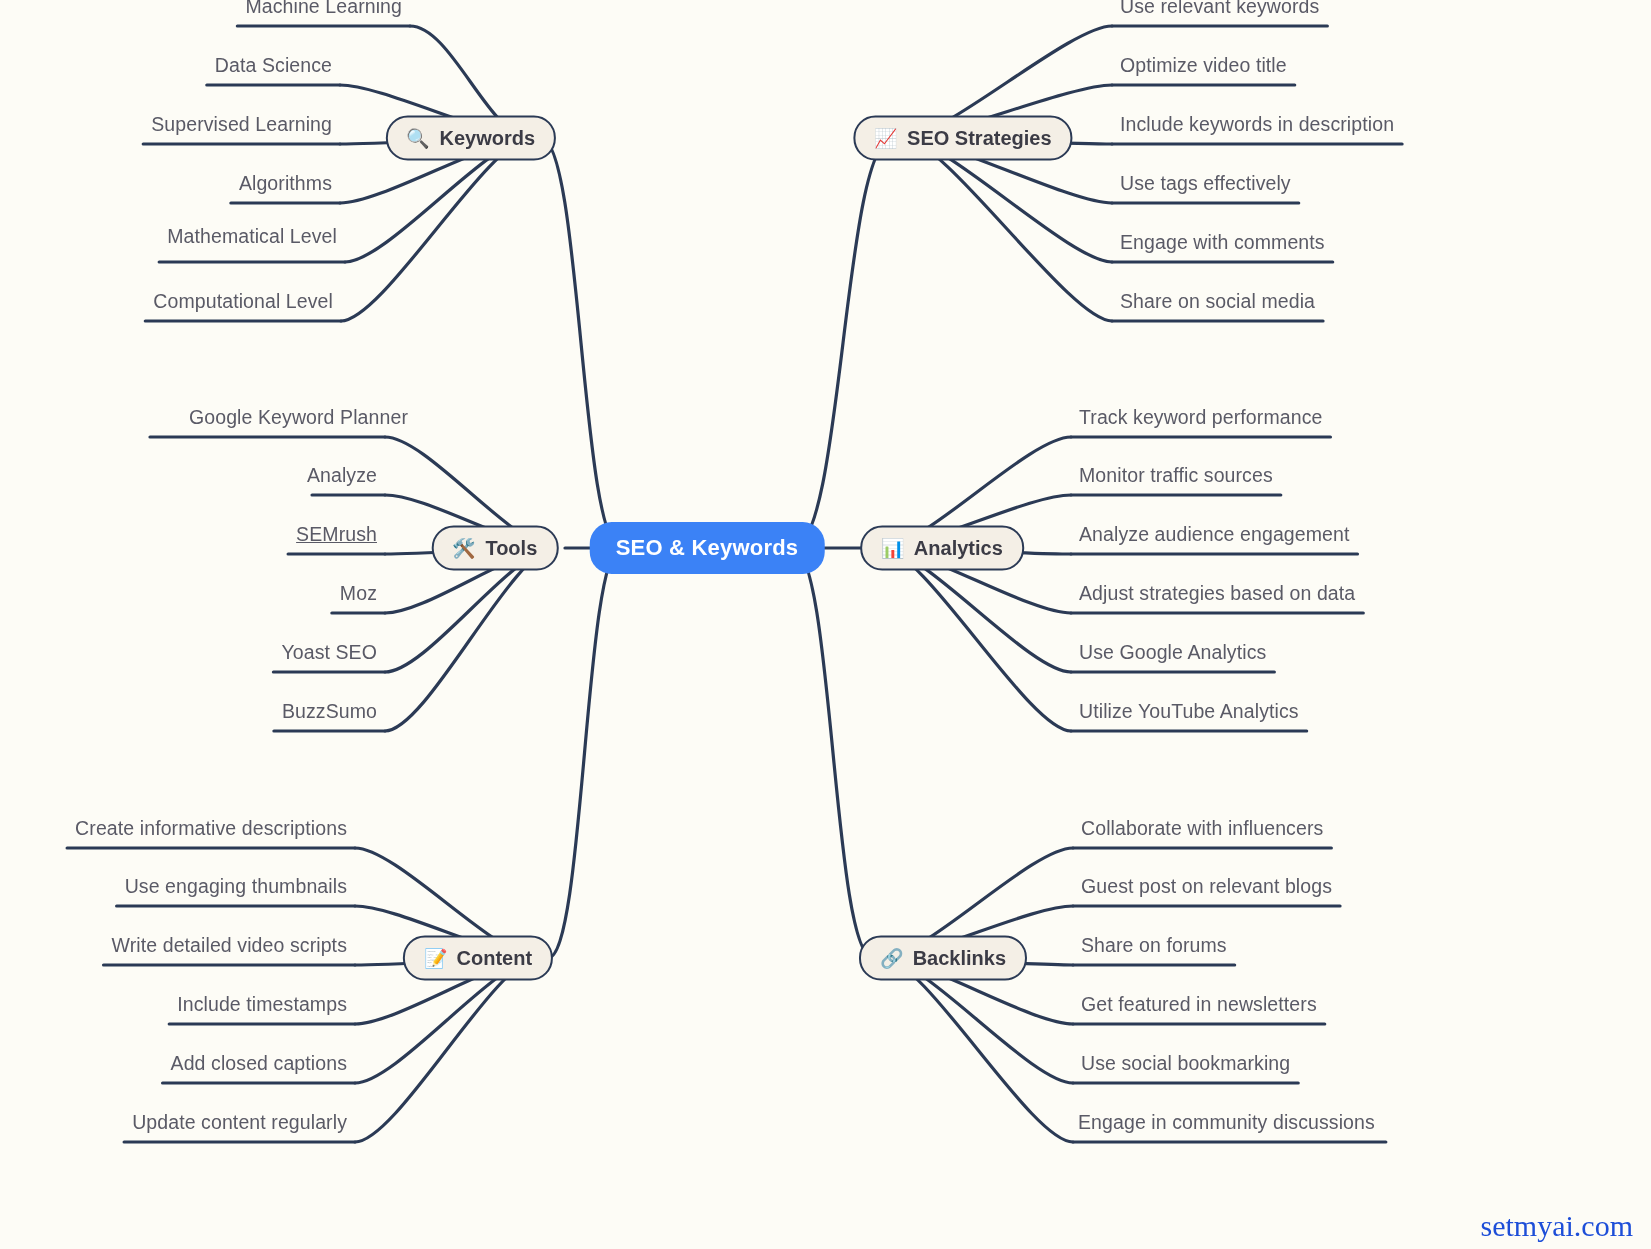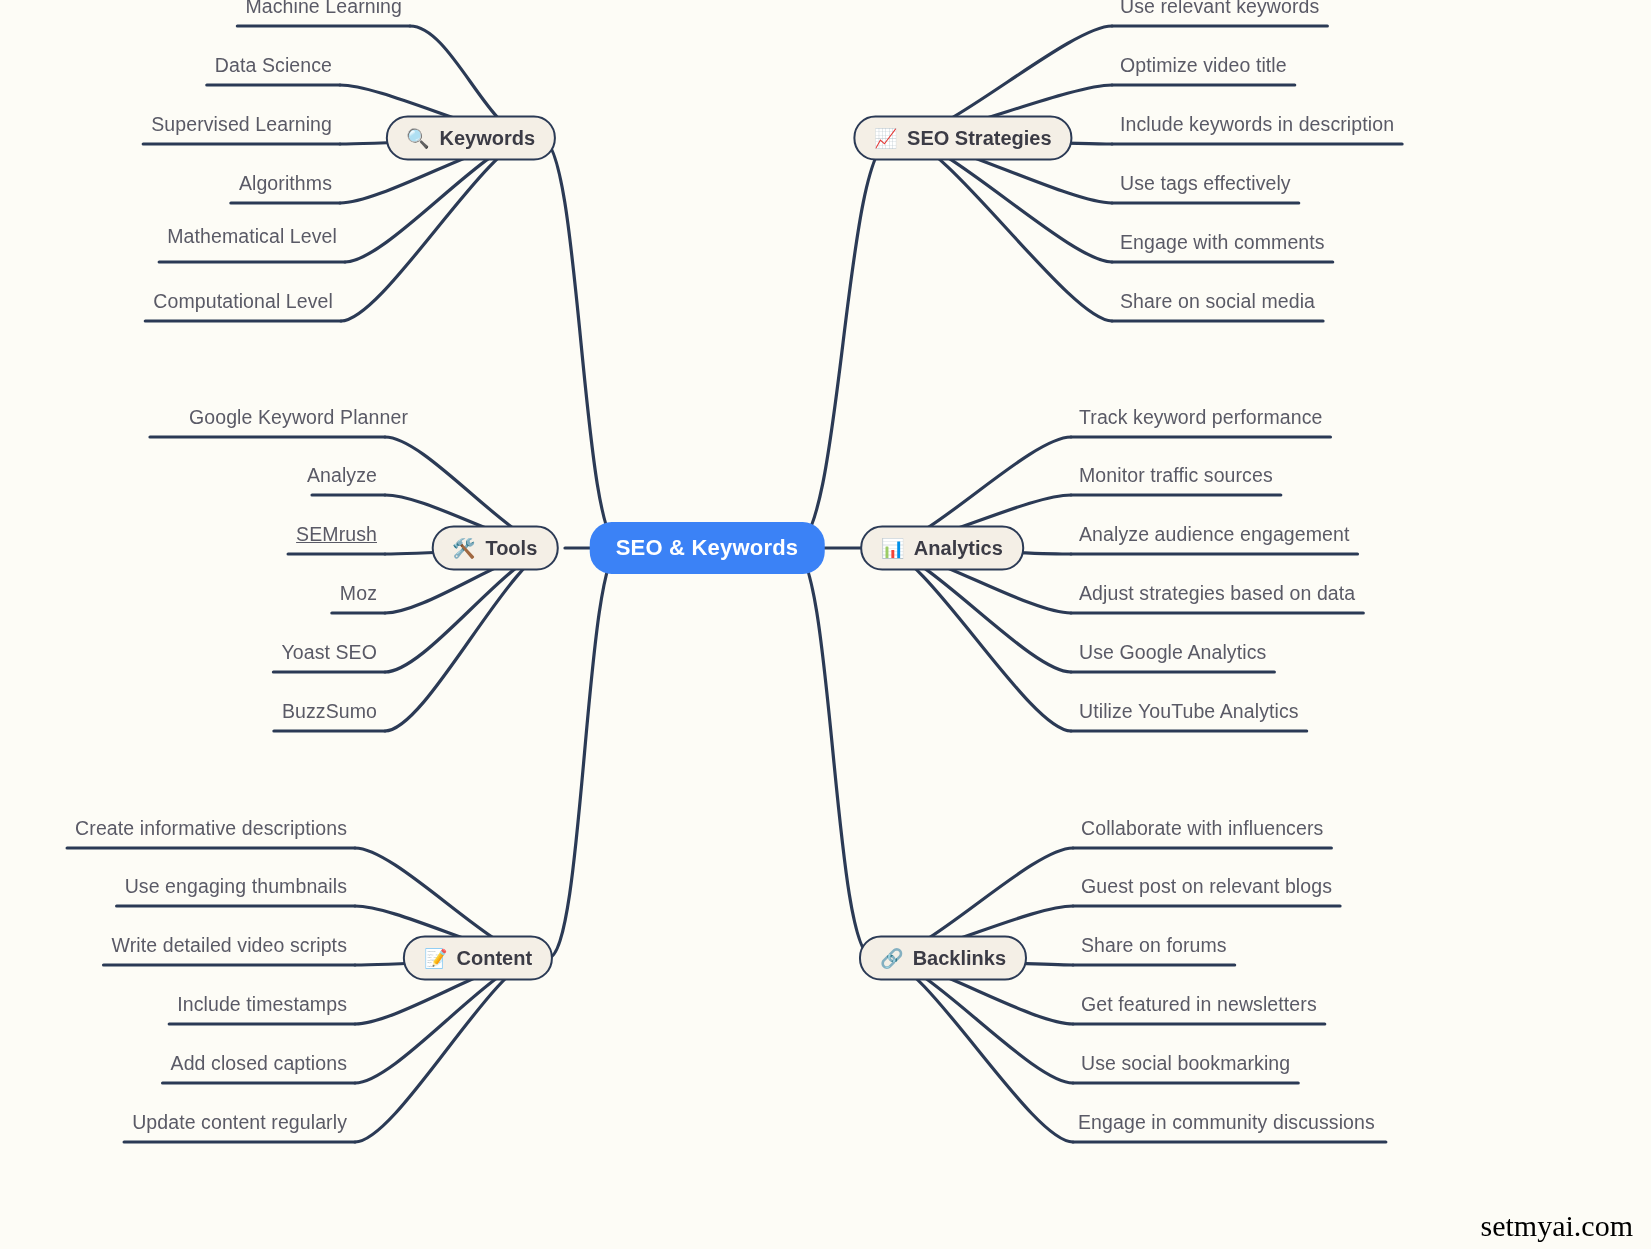--- a/index.html
+++ b/index.html
@@ -75,21 +75,21 @@
   }
   .leaf-right {
     transform: translate(0, -100%);
   }
   .watermark {
     position: absolute;
     right: 18px;
     bottom: 6px;
     font-family: "Liberation Serif", serif;
     font-size: 30px;
-    color: #000000;
+    color: #1d4ed8;
     z-index: 10;
   }
 </style>
 </head>
 <body>
 
 <div id="mindmap">
 
   <svg class="edges" viewBox="0 0 1651 1249" preserveAspectRatio="none">
     <g id="edge-group" fill="none" stroke="#2b3a55" stroke-width="3" stroke-linecap="round">

